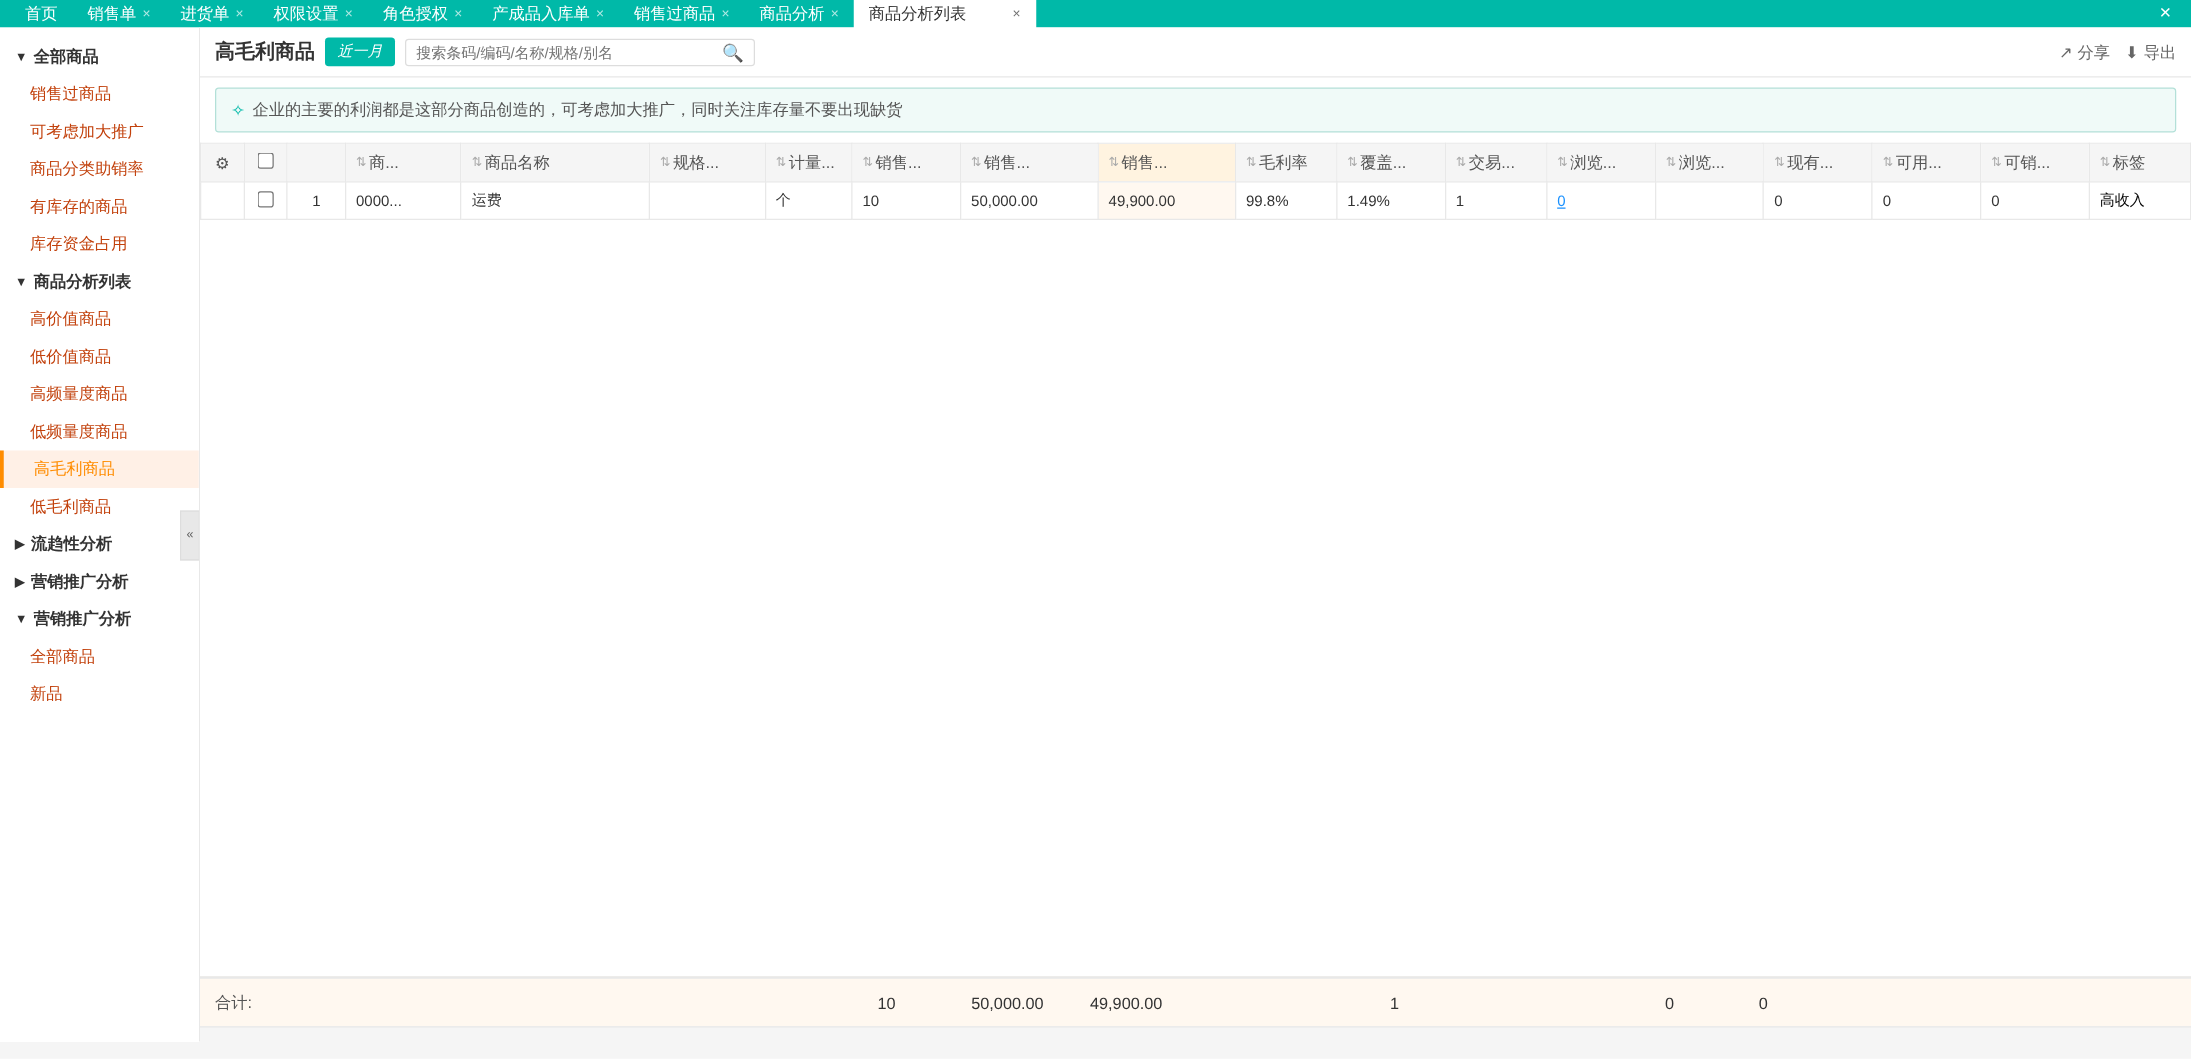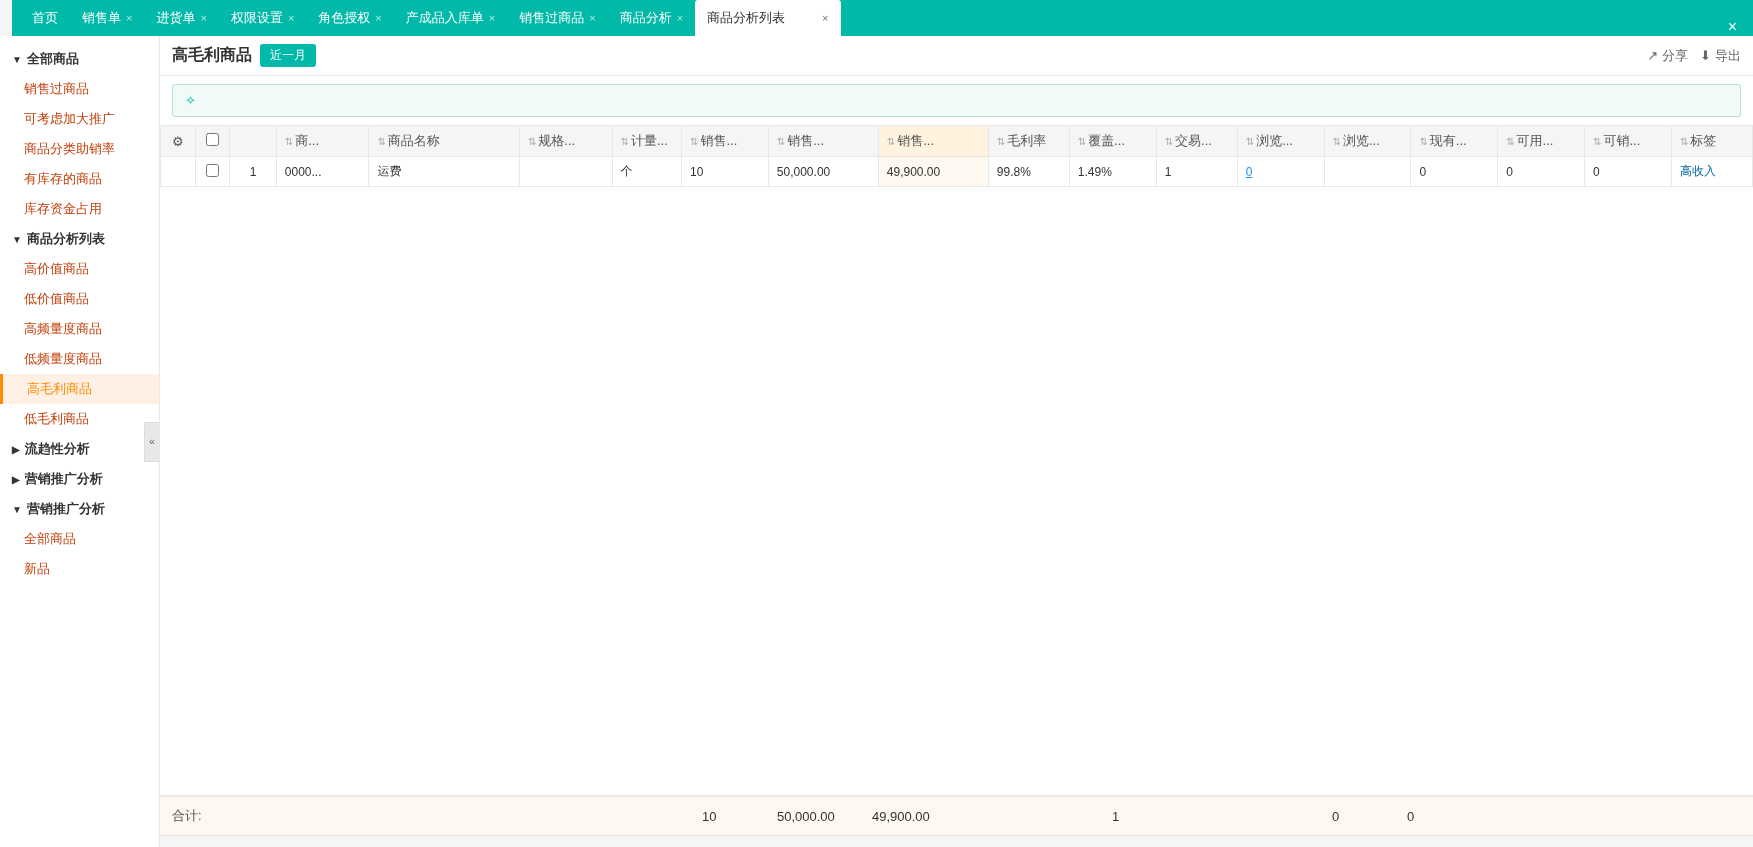--- a/index.html
+++ b/index.html
@@ -2,26 +2,25 @@
 <html><head>
   <meta charset="utf-8">
   <style>
     * { box-sizing: border-box; margin: 0; padding: 0; font-family: 'Microsoft YaHei', Arial, sans-serif; font-size: 13px; }
     body { background: #f5f5f5; overflow: hidden; }
 
     
     .top-nav {
       background: #00b9a8;
       display: flex;
-      align-items: flex-end;
-      height: 36px;
+      align-items: center;
+      height: 22px;
       padding: 0 8px;
       color: #fff;
       flex-shrink: 0;
-      margin-left: 12px;
     }
     .top-nav .nav-item {
       padding: 0 12px;
       height: 36px;
       display: flex;
       align-items: center;
       cursor: pointer;
       white-space: nowrap;
       color: #fff;
       font-size: 13px;
@@ -103,20 +102,21 @@
       color: #333;
     }
     .filter-btn {
       background: #00b9a8;
       color: #fff;
       border: none;
       border-radius: 3px;
       padding: 3px 10px;
       font-size: 12px;
       cursor: pointer;
+      font-style: italic;
     }
     .search-box {
       display: flex;
       align-items: center;
       border: 1px solid #ddd;
       border-radius: 3px;
       padding: 2px 8px;
       background: #fff;
       flex: 1;
       max-width: 280px;
@@ -213,21 +213,21 @@
     thead th .sort-icon { color: #aaa; font-size: 10px; }
     tbody td {
       border: 1px solid #e8e8e8;
       padding: 6px 8px;
       font-size: 12px;
       color: #333;
       white-space: nowrap;
       overflow: hidden;
       text-overflow: ellipsis;
     }
-    .tag-high { color: #0369a1; font-size: 12px; }
+    .tag-high { color: #000000; font-size: 12px; }
 
     
     .footer-row {
       background: #fff8f0;
       border-top: 2px solid #e8e8e8;
       display: flex;
       align-items: center;
       padding: 8px 12px;
       font-size: 13px;
       color: #333;
@@ -330,34 +330,39 @@
     <div class="sidebar-item">新品</div>
 
     <div class="collapse-btn">«</div>
   </div>
 
   <div class="content-area">
 
     <div class="content-header">
       <span class="content-title">高毛利商品</span>
       <button class="filter-btn">近一月</button>
+      <div class="search-box">
+        <input type="text" placeholder="搜索条码/编码/名称/规格/别名" style="">
+        <span class="search-icon">🔍</span>
+      </div>
       <div class="header-actions">
         <button class="action-btn">
           <span>↗</span>
           <span>分享</span>
         </button>
         <button class="action-btn">
           <span>⬇</span>
           <span>导出</span>
         </button>
       </div>
     </div>
 
     <div class="info-banner">
       <span class="info-icon">✧</span>
+      <span>企业的主要的利润都是这部分商品创造的，可考虑加大推广，同时关注库存量不要出现缺货</span>
     </div>
 
     <div class="table-wrapper">
       <table>
         <colgroup>
           <col style="width:30px">
           <col style="width:30px">
           <col style="width:40px">
           <col style="width:80px">
           <col style="width:130px">

